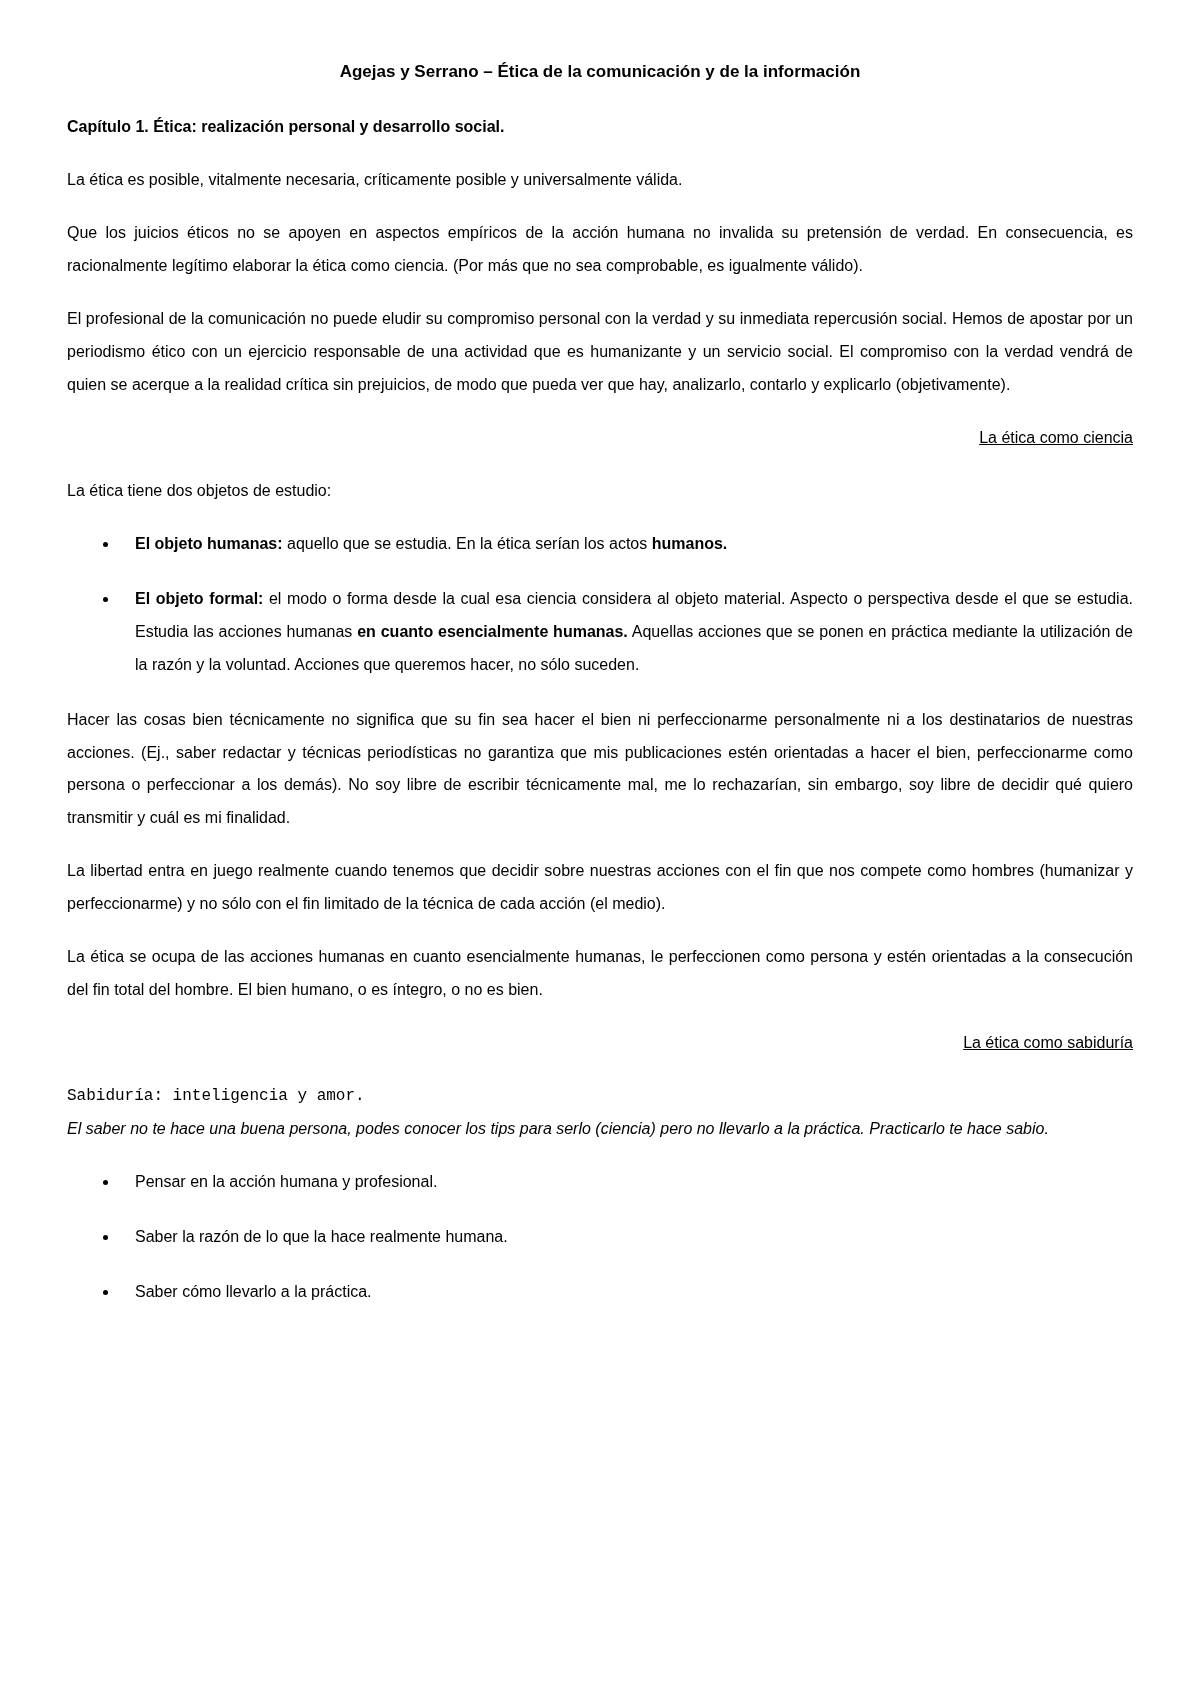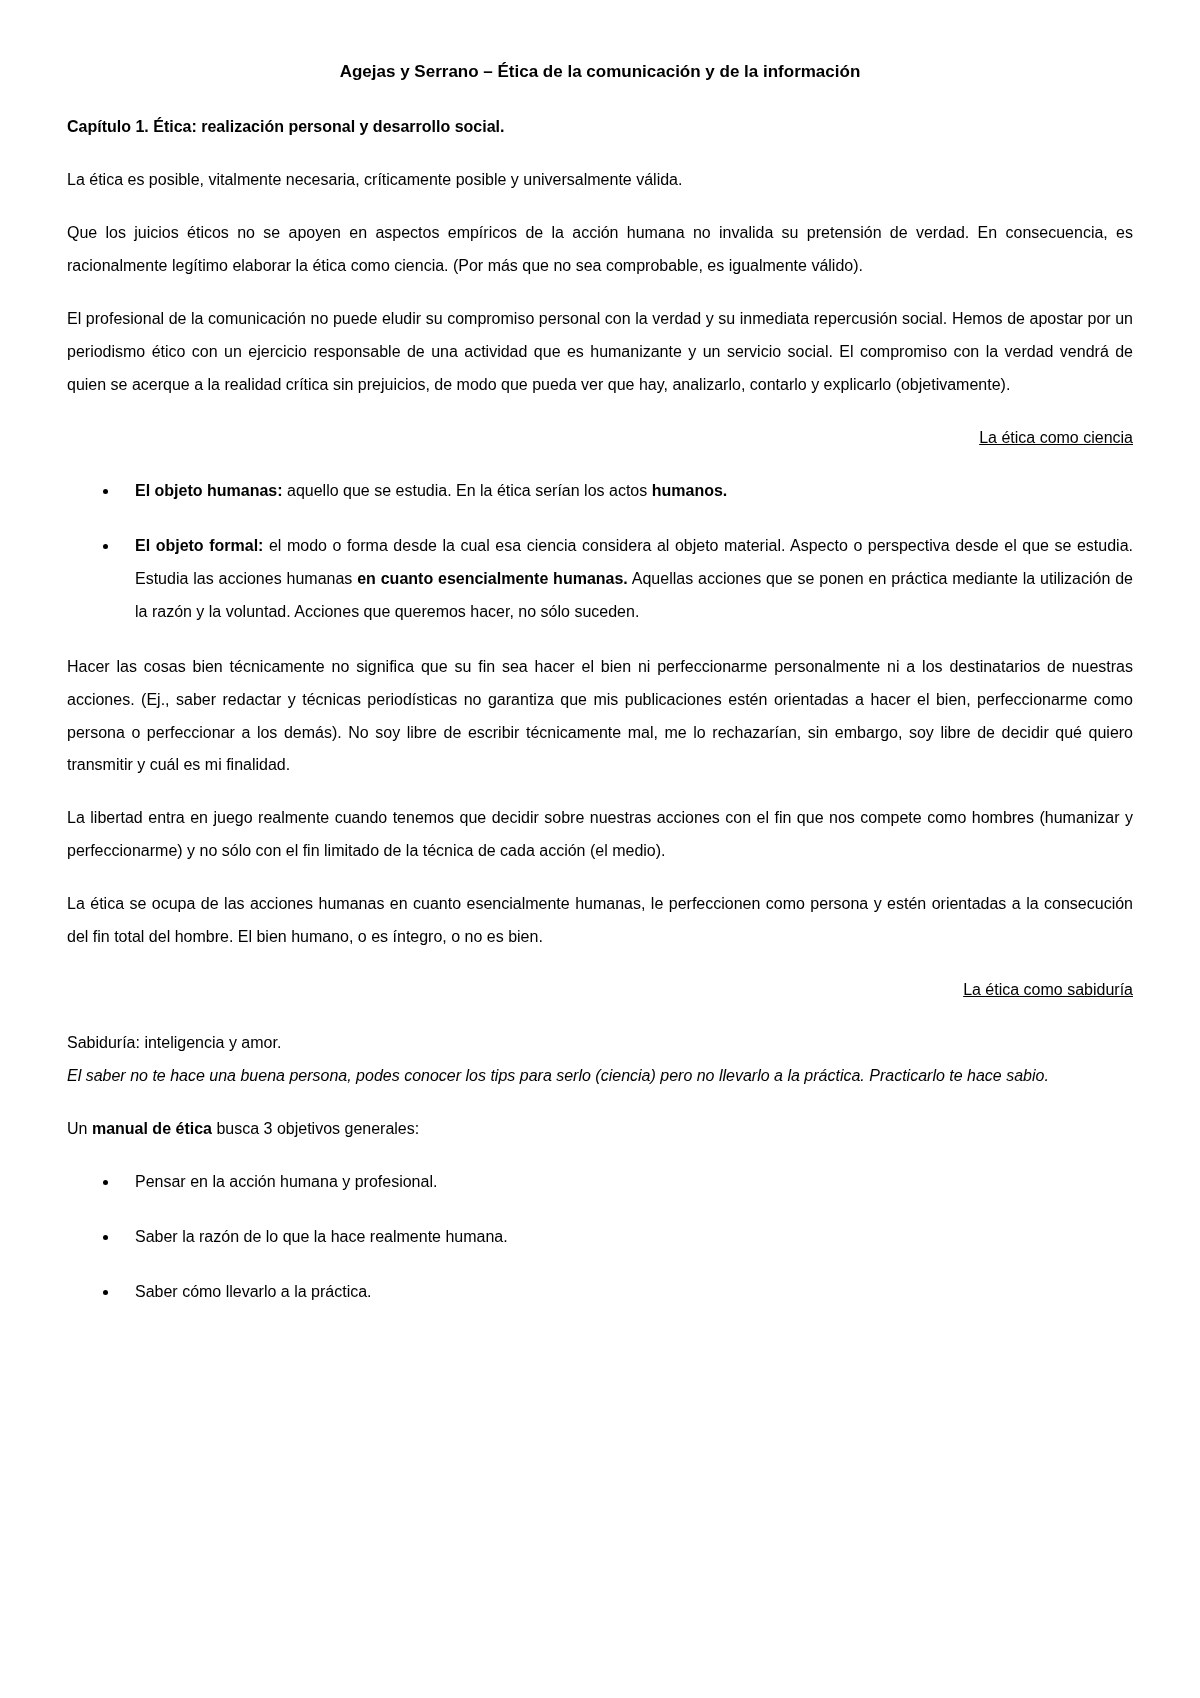--- a/index.html
+++ b/index.html
@@ -28,20 +28,21 @@
   }
   .page p {
     margin: 0 0 20px 0;
     text-align: justify;
   }
   .page p.heading {
     text-align: right;
   }
   .page p.tight {
     margin-bottom: 0;
+    font-family: Liberation Mono, monospace;
   }
   .page p.italic-block {
     font-style: italic;
   }
   .b { font-weight: bold; }
   .i { font-style: italic; }
   .u { text-decoration: underline; }
   ul {
     margin: 2px 0 22px 0;
     padding: 0 0 0 52px;
@@ -58,30 +59,30 @@
 <body>
 
 <div class="page">
   <div>
       <h1 class="doc-title"><span class="b">Agejas y Serrano – Ética de la comunicación y de la información</span></h1>
       <p><span class="b">Capítulo 1. Ética: realización personal y desarrollo social.</span></p>
       <p><span>La ética es posible, vitalmente necesaria, críticamente posible y universalmente válida.</span></p>
       <p><span>Que los juicios éticos no se apoyen en aspectos empíricos de la acción humana no invalida su pretensión de verdad. En consecuencia, es racionalmente legítimo elaborar la ética como ciencia. (Por más que no sea comprobable, es igualmente válido).</span></p>
       <p><span>El profesional de la comunicación no puede eludir su compromiso personal con la verdad y su inmediata repercusión social. Hemos de apostar por un periodismo ético con un ejercicio responsable de una actividad que es humanizante y un servicio social. El compromiso con la verdad vendrá de quien se acerque a la realidad crítica sin prejuicios, de modo que pueda ver que hay, analizarlo, contarlo y explicarlo (objetivamente).</span></p>
       <p class="heading"><span class="u">La ética como ciencia</span></p>
+      <p><span>La ética tiene dos objetos de estudio:</span></p>
       <ul>
         <li><span class="b">El objeto humanas:</span><span> aquello que se estudia. En la ética serían los actos </span><span class="b">humanos.</span></li>
         <li><span class="b">El objeto formal:</span><span> el modo o forma desde la cual esa ciencia considera al objeto material. Aspecto o perspectiva desde el que se estudia. Estudia las acciones humanas </span><span class="b">en cuanto esencialmente humanas.</span><span> Aquellas acciones que se ponen en práctica mediante la utilización de la razón y la voluntad. Acciones que queremos hacer, no sólo suceden.</span></li>
       </ul>
       <p><span>Hacer las cosas bien técnicamente no significa que su fin sea hacer el bien ni perfeccionarme personalmente ni a los destinatarios de nuestras acciones. (Ej., saber redactar y técnicas periodísticas no garantiza que mis publicaciones estén orientadas a hacer el bien, perfeccionarme como persona o perfeccionar a los demás). No soy libre de escribir técnicamente mal, me lo rechazarían, sin embargo, soy libre de decidir qué quiero transmitir y cuál es mi finalidad.</span></p>
       <p><span>La libertad entra en juego realmente cuando tenemos que decidir sobre nuestras acciones con el fin que nos compete como hombres (humanizar y perfeccionarme) y no sólo con el fin limitado de la técnica de cada acción (el medio).</span></p>
       <p><span>La ética se ocupa de las acciones humanas en cuanto esencialmente humanas, le perfeccionen como persona y estén orientadas a la consecución del fin total del hombre. El bien humano, o es íntegro, o no es bien.</span></p>
       <p class="heading"><span class="u">La ética como sabiduría</span></p>
       <p class="tight"><span>Sabiduría: inteligencia y amor.</span></p>
       <p class="italic-block"><span class="i">El saber no te hace una buena persona, podes conocer los tips para serlo (ciencia) pero no llevarlo a la práctica. Practicarlo te hace sabio.</span></p>
-      <p><span>Un </span><span class="b">manual de ética</span><span> busca 3 objetivos generales:</span></p>
       <ul>
         <li><span>Pensar en la acción humana y profesional.</span></li>
         <li><span>Saber la razón de lo que la hace realmente humana.</span></li>
         <li><span>Saber cómo llevarlo a la práctica.</span></li>
       </ul>
     </div>
 </div>
 
 </body></html>

